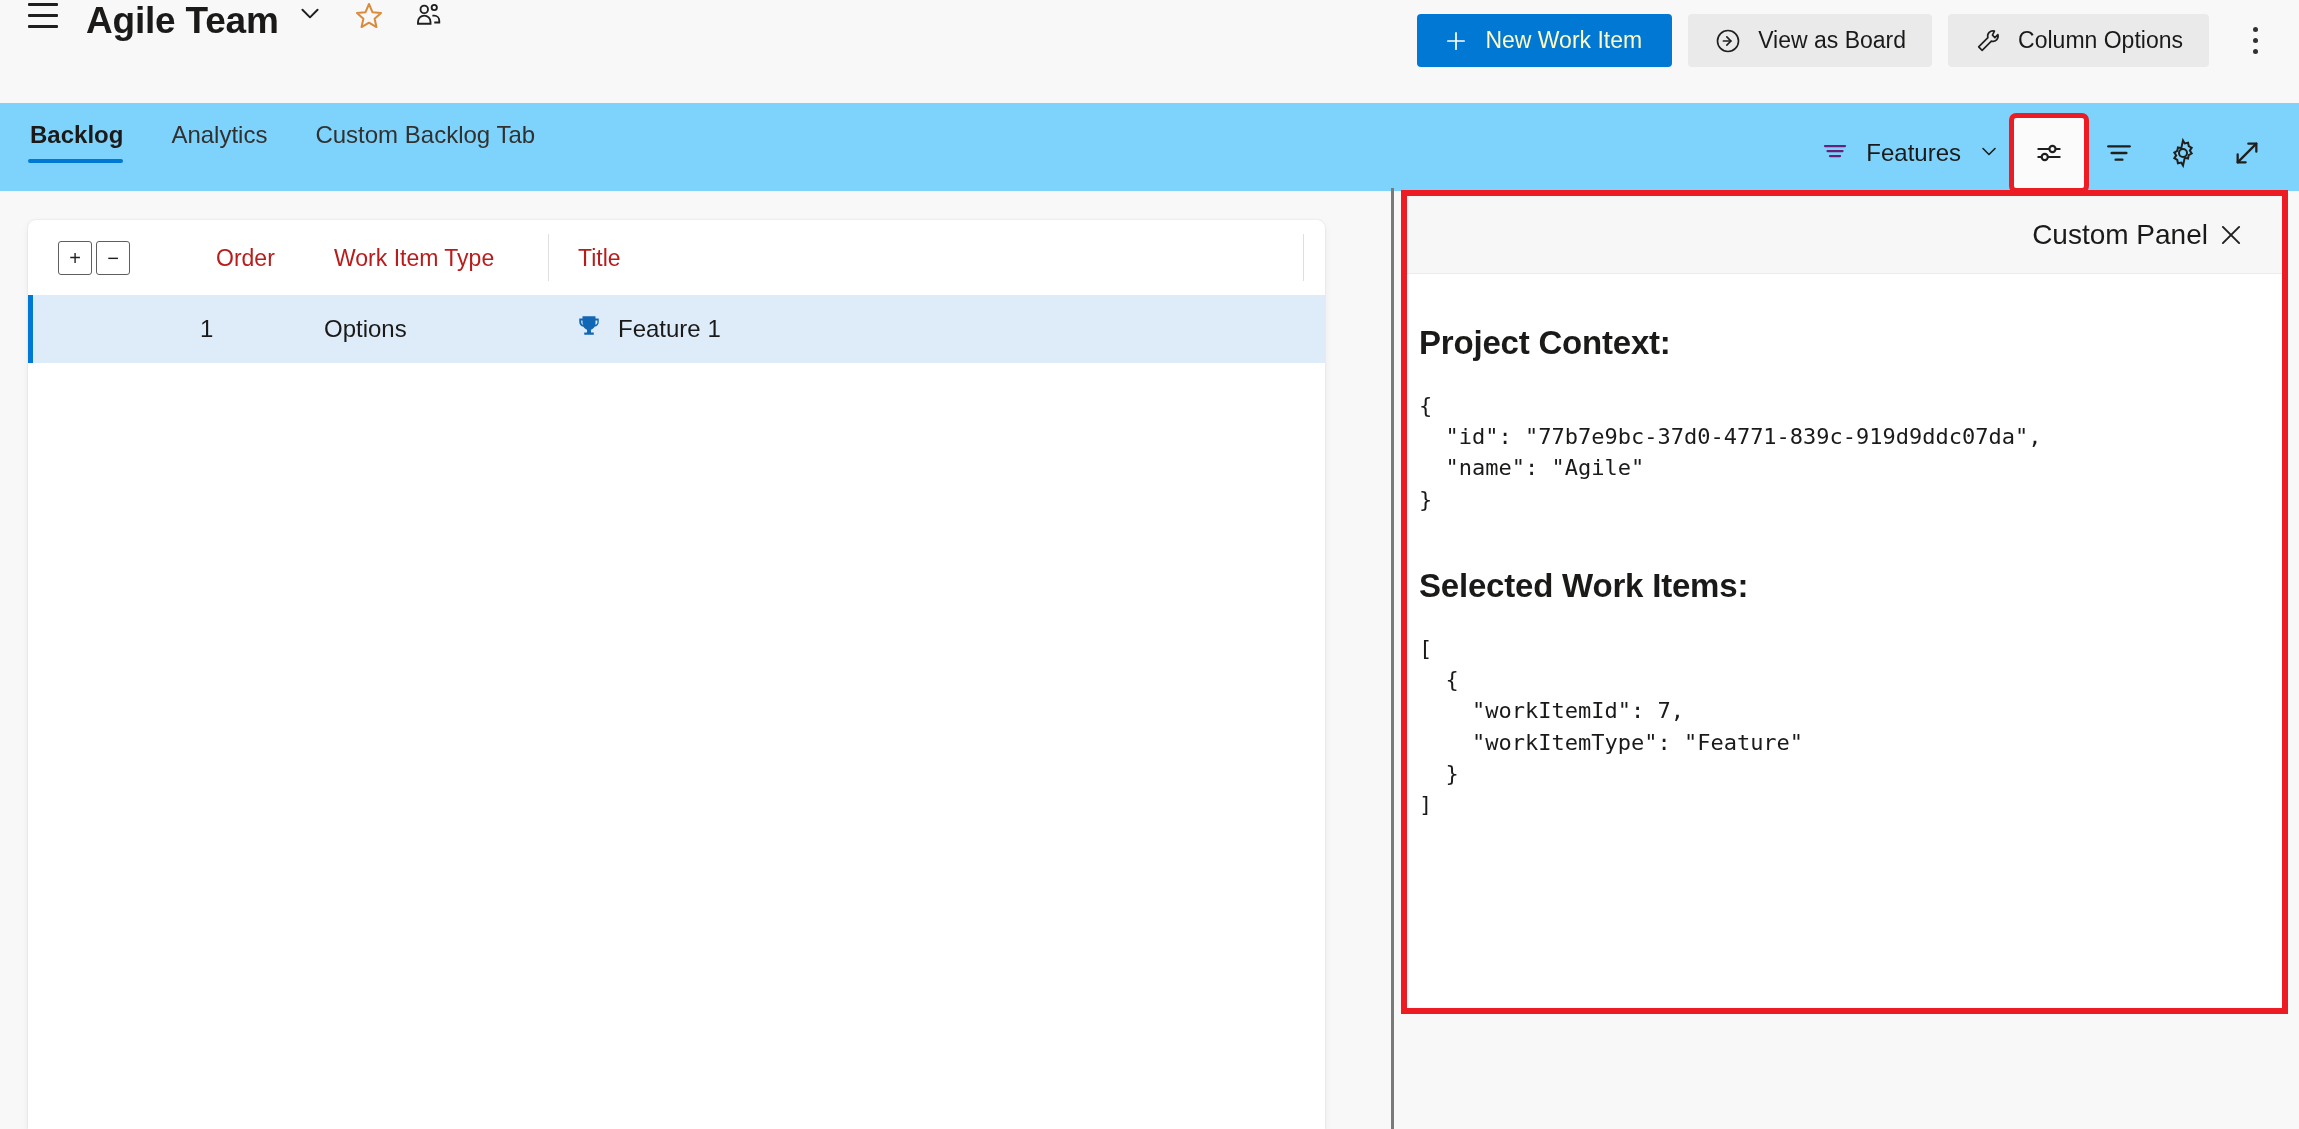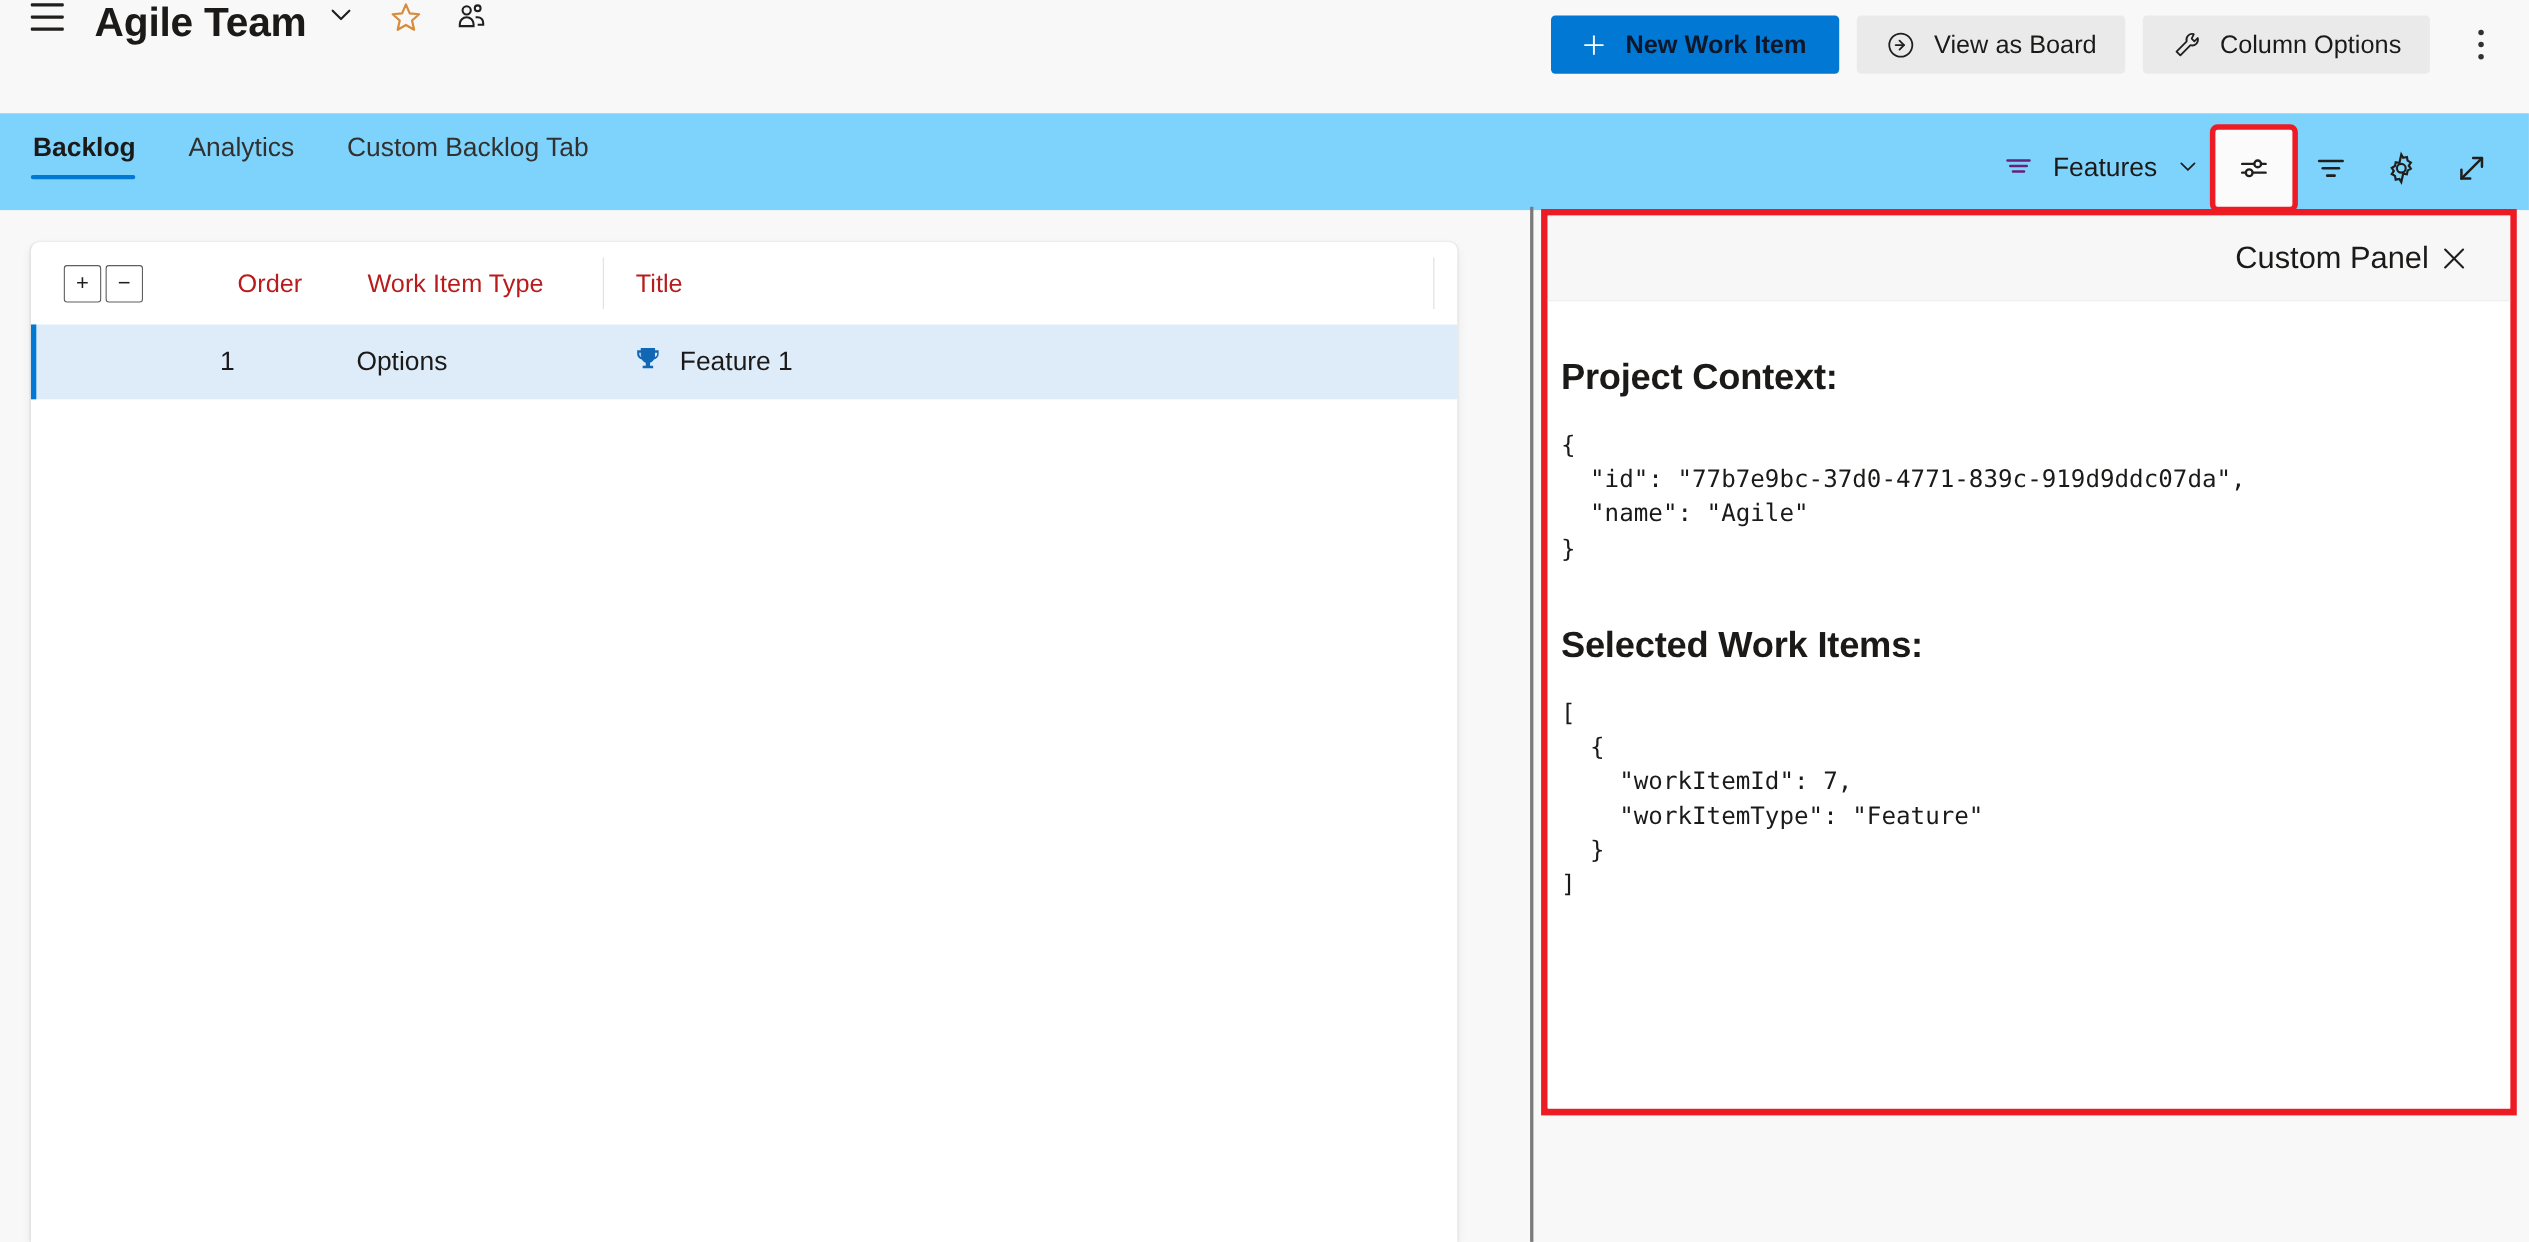--- a/index.html
+++ b/index.html
@@ -43,21 +43,21 @@
   .header-actions {
     position: absolute; right: 22px; top: 14px;
     display: flex; align-items: center; gap: 16px;
   }
   .btn {
     height: 53px; border-radius: 4px; border: none;
     display: inline-flex; align-items: center; gap: 16px;
     padding: 0 26px; font-size: 23px; font-family: "Liberation Sans", sans-serif;
     cursor: pointer; white-space: nowrap;
   }
-  .btn-primary { background: #0078d4; color: #0f172a; font-weight: 700; padding: 0 30px 0 26px; }
+  .btn-primary { background: #0078d4; color: #fef9c3; font-weight: 400; padding: 0 30px 0 26px; }
   .btn-secondary { background: #eaeaea; color: #1b1a19; }
   .btn .glyph { display: inline-flex; align-items: center; }
   .kebab {
     width: 44px; height: 53px; display: inline-flex; align-items: center;
     justify-content: center; cursor: pointer; margin-left: 8px;
   }
   .kebab span {
     display: block; width: 5px; height: 5px; border-radius: 50%;
     background: #323130; margin: 3px 0;
   }

